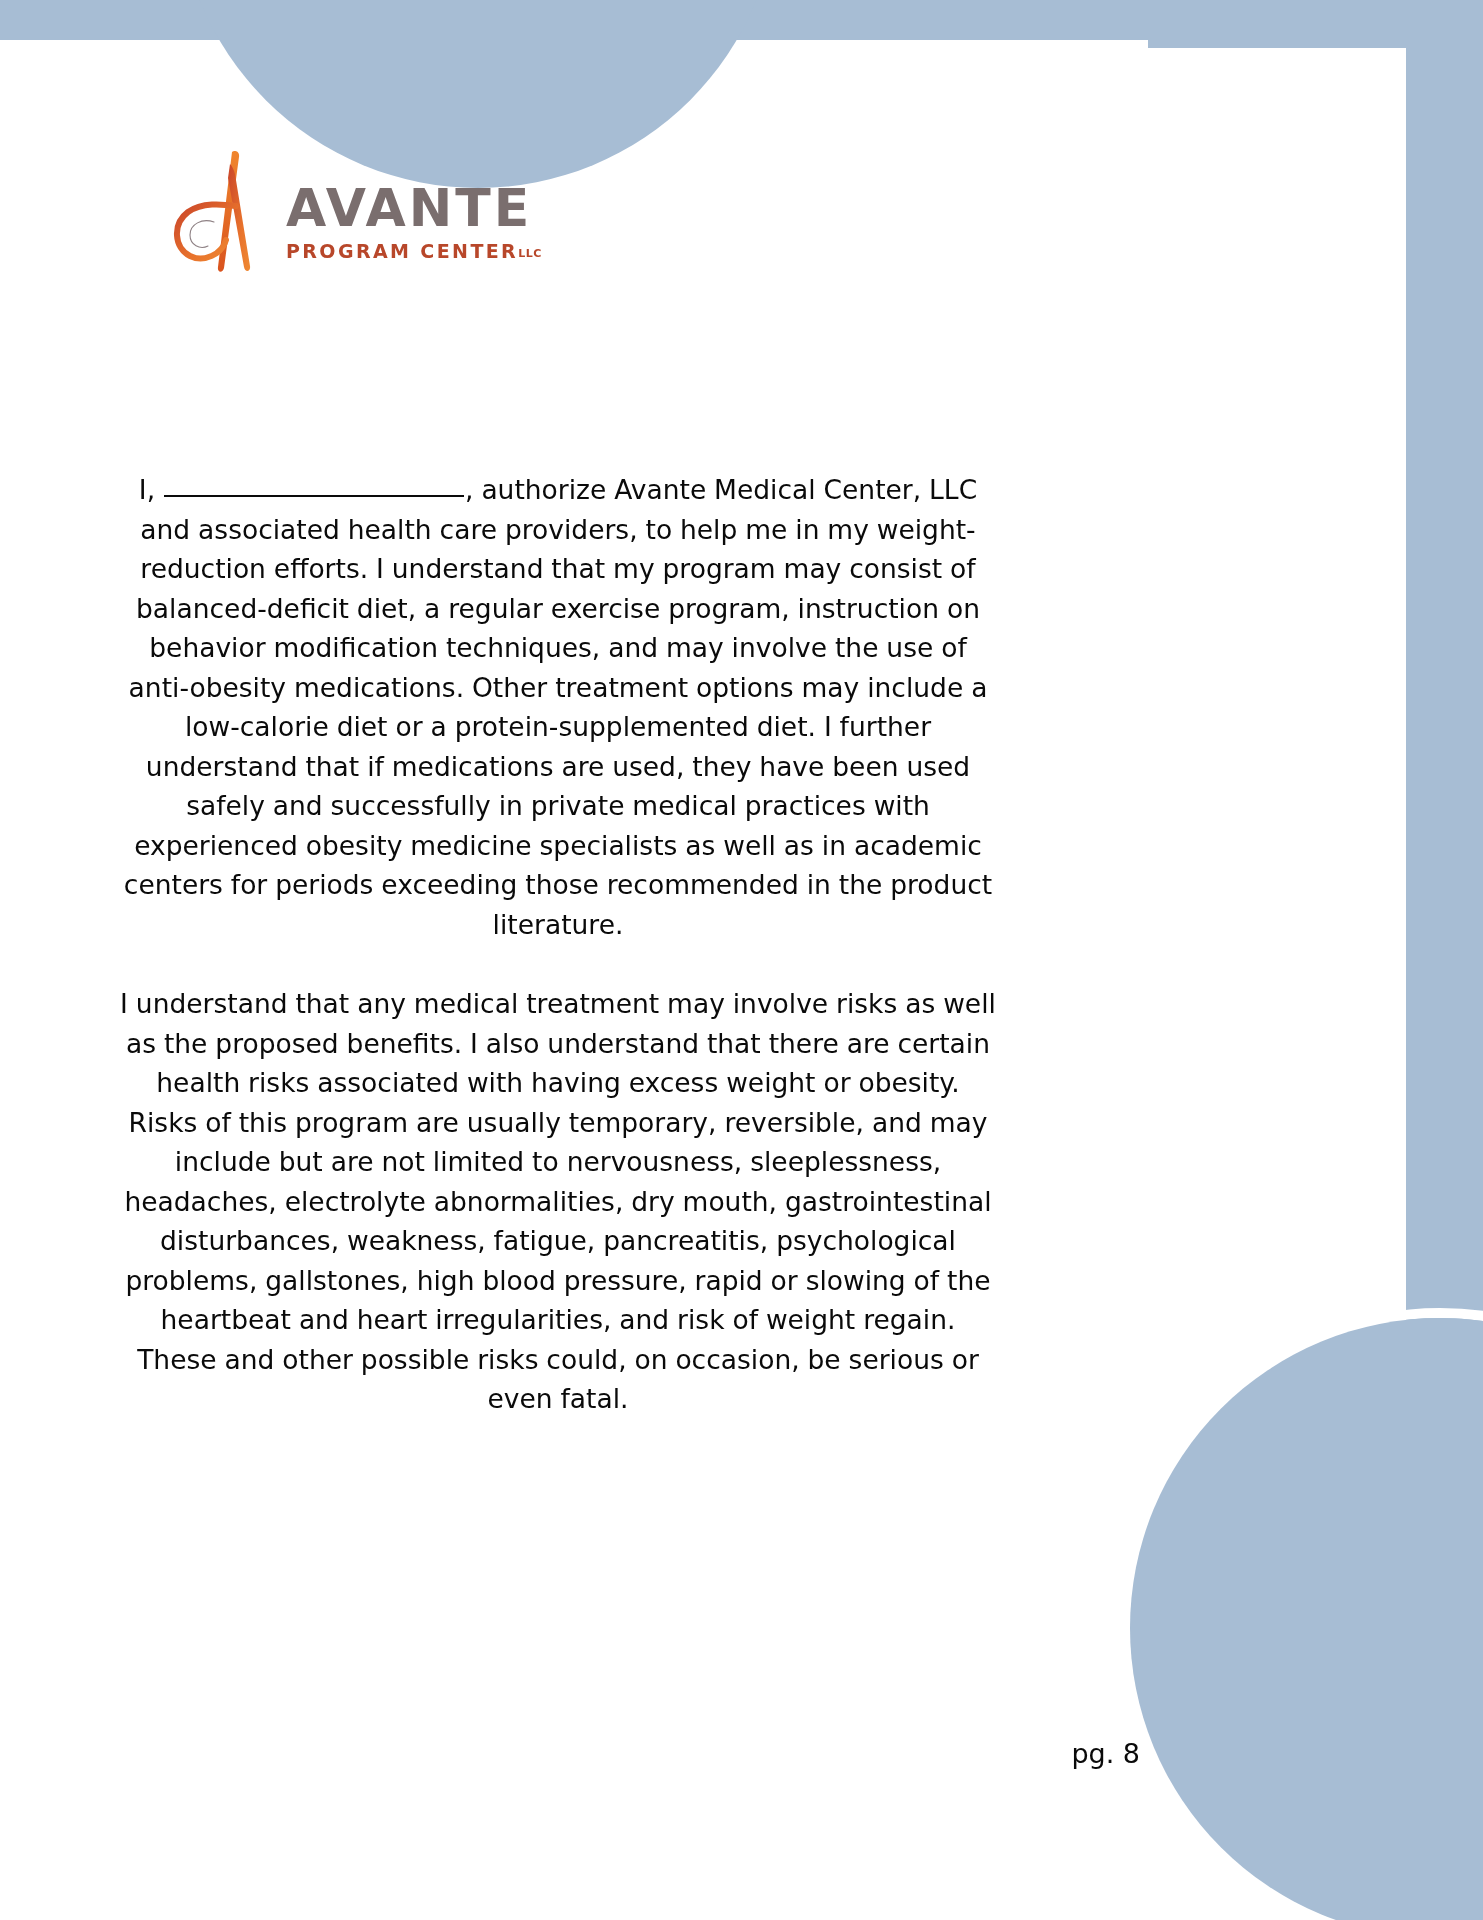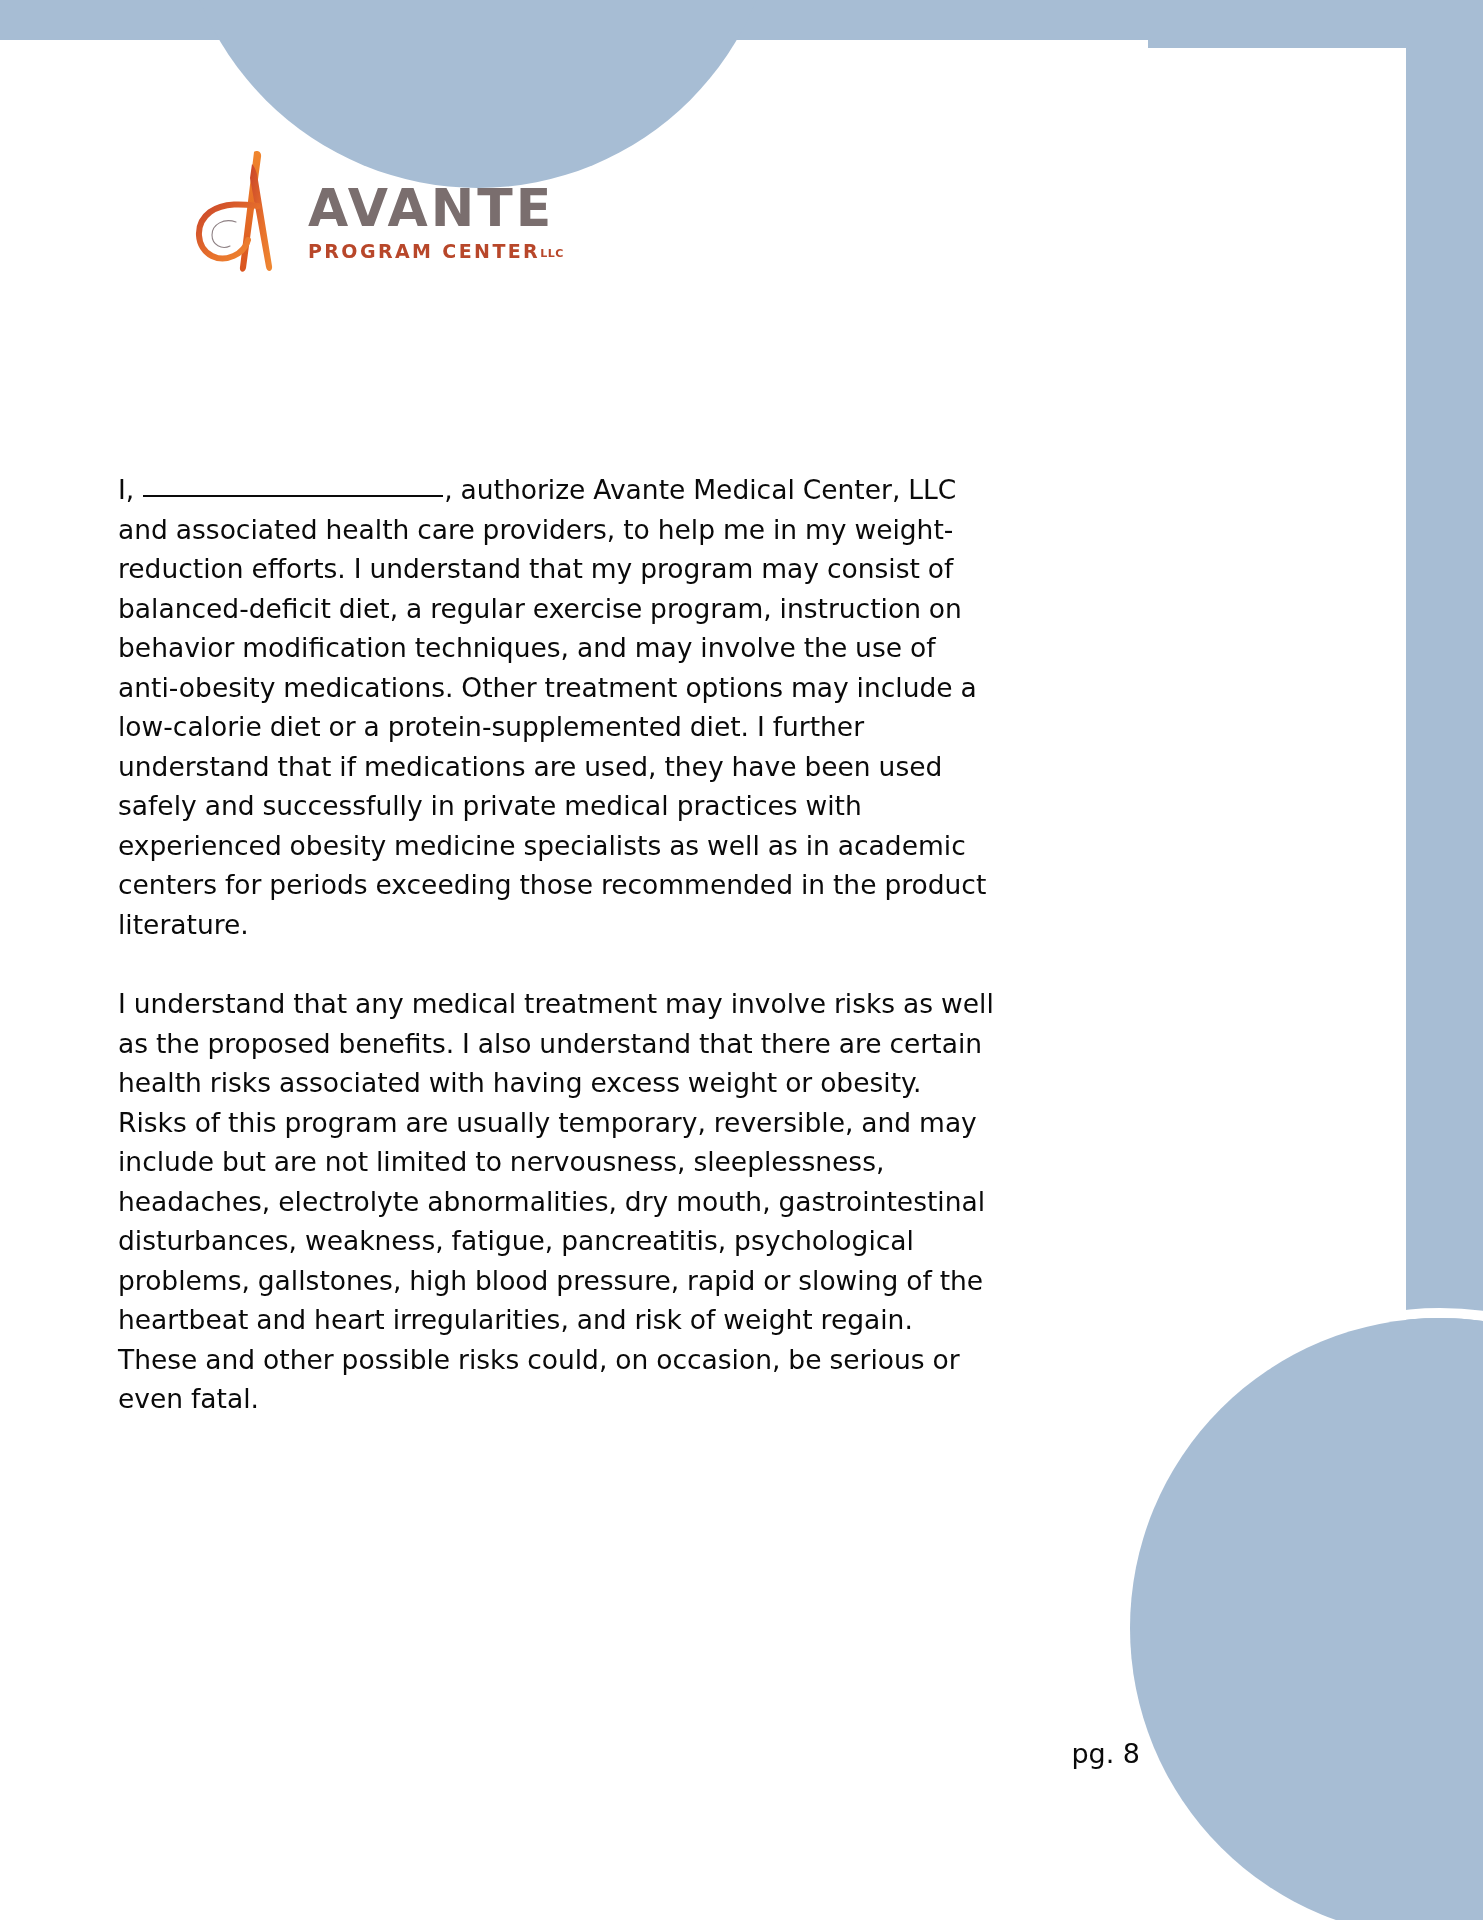--- a/index.html
+++ b/index.html
@@ -108,21 +108,21 @@
     left: 0;
     width: 1483px;
     height: 1920px;
     z-index: 5;
   }
 
   
   .logo {
     position: absolute;
     top: 140px;
-    left: 184px;
+    left: 162px;
     width: 400px;
     height: 140px;
     display: flex;
     align-items: center;
   }
 
   .logo-mark {
     width: 112px;
     height: 140px;
     flex: none;
@@ -182,21 +182,21 @@
     left: 118px;
     width: 880px;
   }
 
   .para {
     font-family: "DejaVu Sans", "Liberation Sans", sans-serif;
     font-size: 26.5px;
     line-height: 39.5px;
     color: #0a0a0a;
     margin: 0 0 40px 0;
-    text-align: left;
+    text-align: center;
     word-spacing: -0.5px;
   }
 
   .para:last-child {
     margin-bottom: 0;
   }
 
   .blank-line {
     display: inline-block;
     width: 300px;

